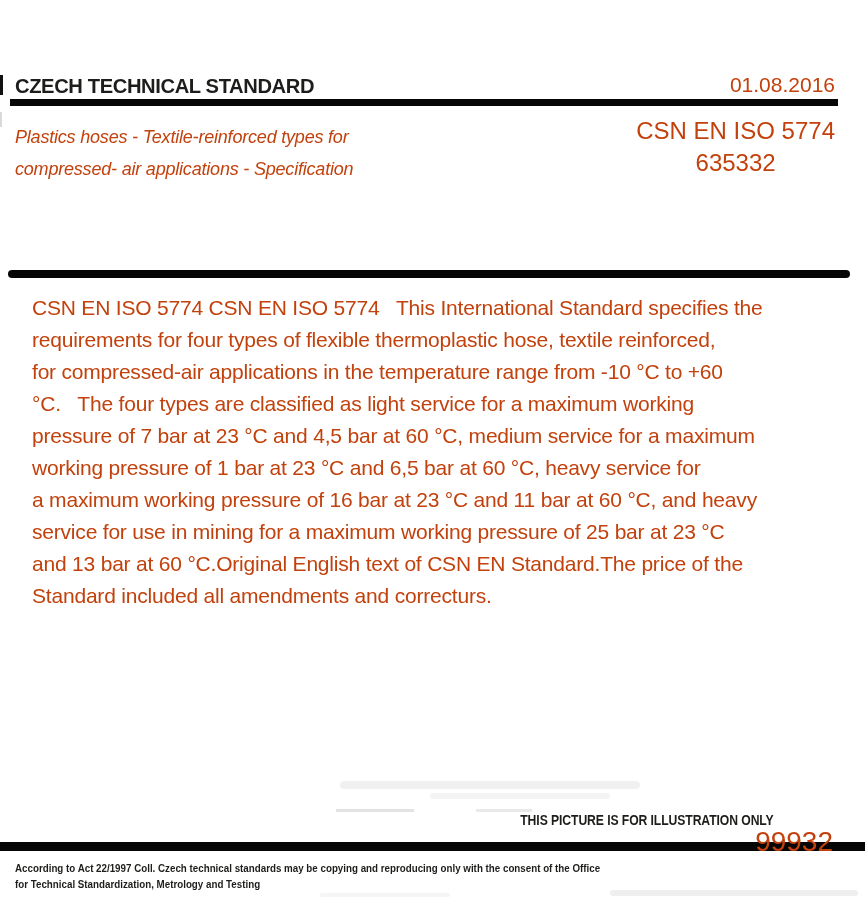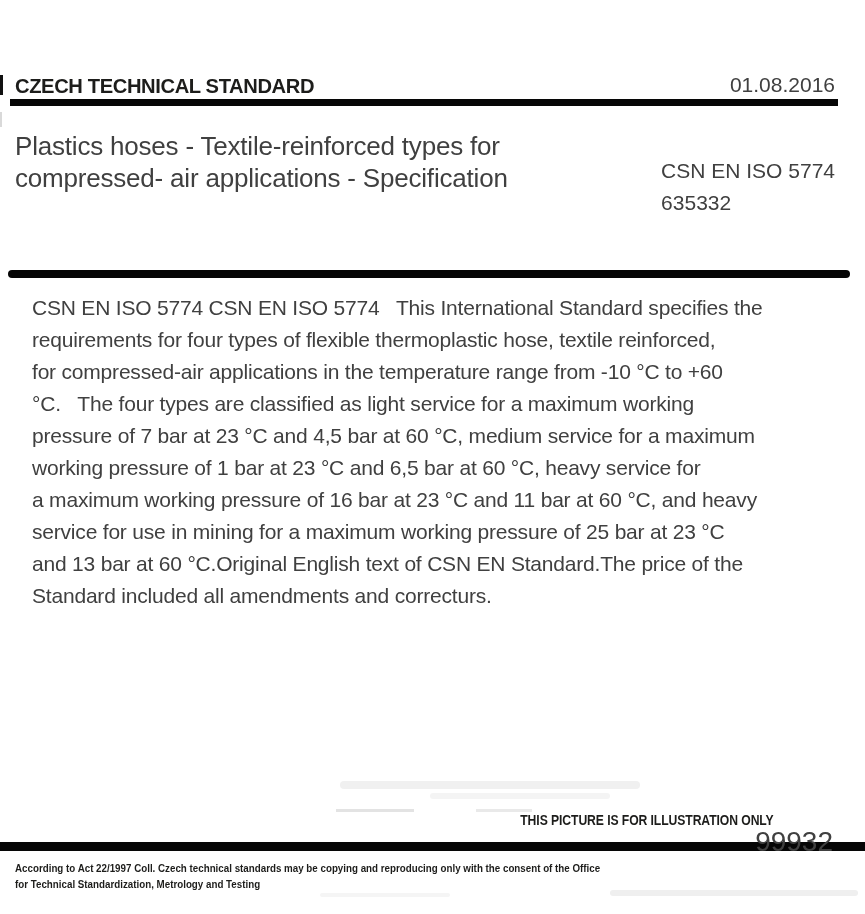--- a/index.html
+++ b/index.html
@@ -1,41 +1,41 @@
 <!DOCTYPE html>
 <html><head>
 <meta charset="utf-8">
 <style>
   html,body{margin:0;padding:0;}
   body{
     width:865px;height:914px;position:relative;background:#ffffff;
     font-family:"Liberation Sans", sans-serif;overflow:hidden;
   }
   .abs{position:absolute;}
-  .teal{color:#404040;}
+  .teal{color:#c2410c;}
   .ink{color:#1d1d1b;}
 
   
   .logo-frag{left:0;top:75px;width:3px;height:20px;background:#111111;}
   .logo-frag2{left:0;top:112px;width:2px;height:15px;background:#d9d9d9;}
 
   .hdr-title{
     left:15px;top:74px;font-weight:bold;font-size:21px;letter-spacing:-0.4px;
     transform:scaleX(0.96);transform-origin:0 50%;white-space:nowrap;
   }
   .hdr-date{right:30px;top:73px;font-size:21px;white-space:nowrap;}
 
   .rule{background:#060606;}
   .rule-1{left:10px;top:99px;width:828px;height:7px;}
   .rule-2{left:8px;top:270px;width:842px;height:8px;border-radius:4px;}
   .rule-3{left:0;top:842px;width:865px;height:9px;}
 
-  .subject-left{left:15px;top:130px;font-size:26px;letter-spacing:-0.2px;}
+  .subject-left{left:15px;top:121px;font-size:18px;letter-spacing:-0.2px;font-style:italic;}
   .subject-left .line{line-height:32px;white-space:nowrap;}
-  .subject-right{right:30px;top:115px;font-size:21px;text-align:left;margin-top:40px;}
+  .subject-right{right:30px;top:115px;font-size:24px;text-align:center;}
   .subject-right .line{line-height:32px;white-space:nowrap;}
 
   .body-text{left:32px;top:292px;}
   .body-text .line{
     font-size:21px;letter-spacing:-0.2px;line-height:32px;white-space:pre;
   }
 
   
   .wm-a{left:340px;top:781px;width:300px;height:8px;background:#f0f0f0;border-radius:4px;}
   .wm-b{left:430px;top:793px;width:180px;height:6px;background:#f4f4f4;border-radius:3px;}

